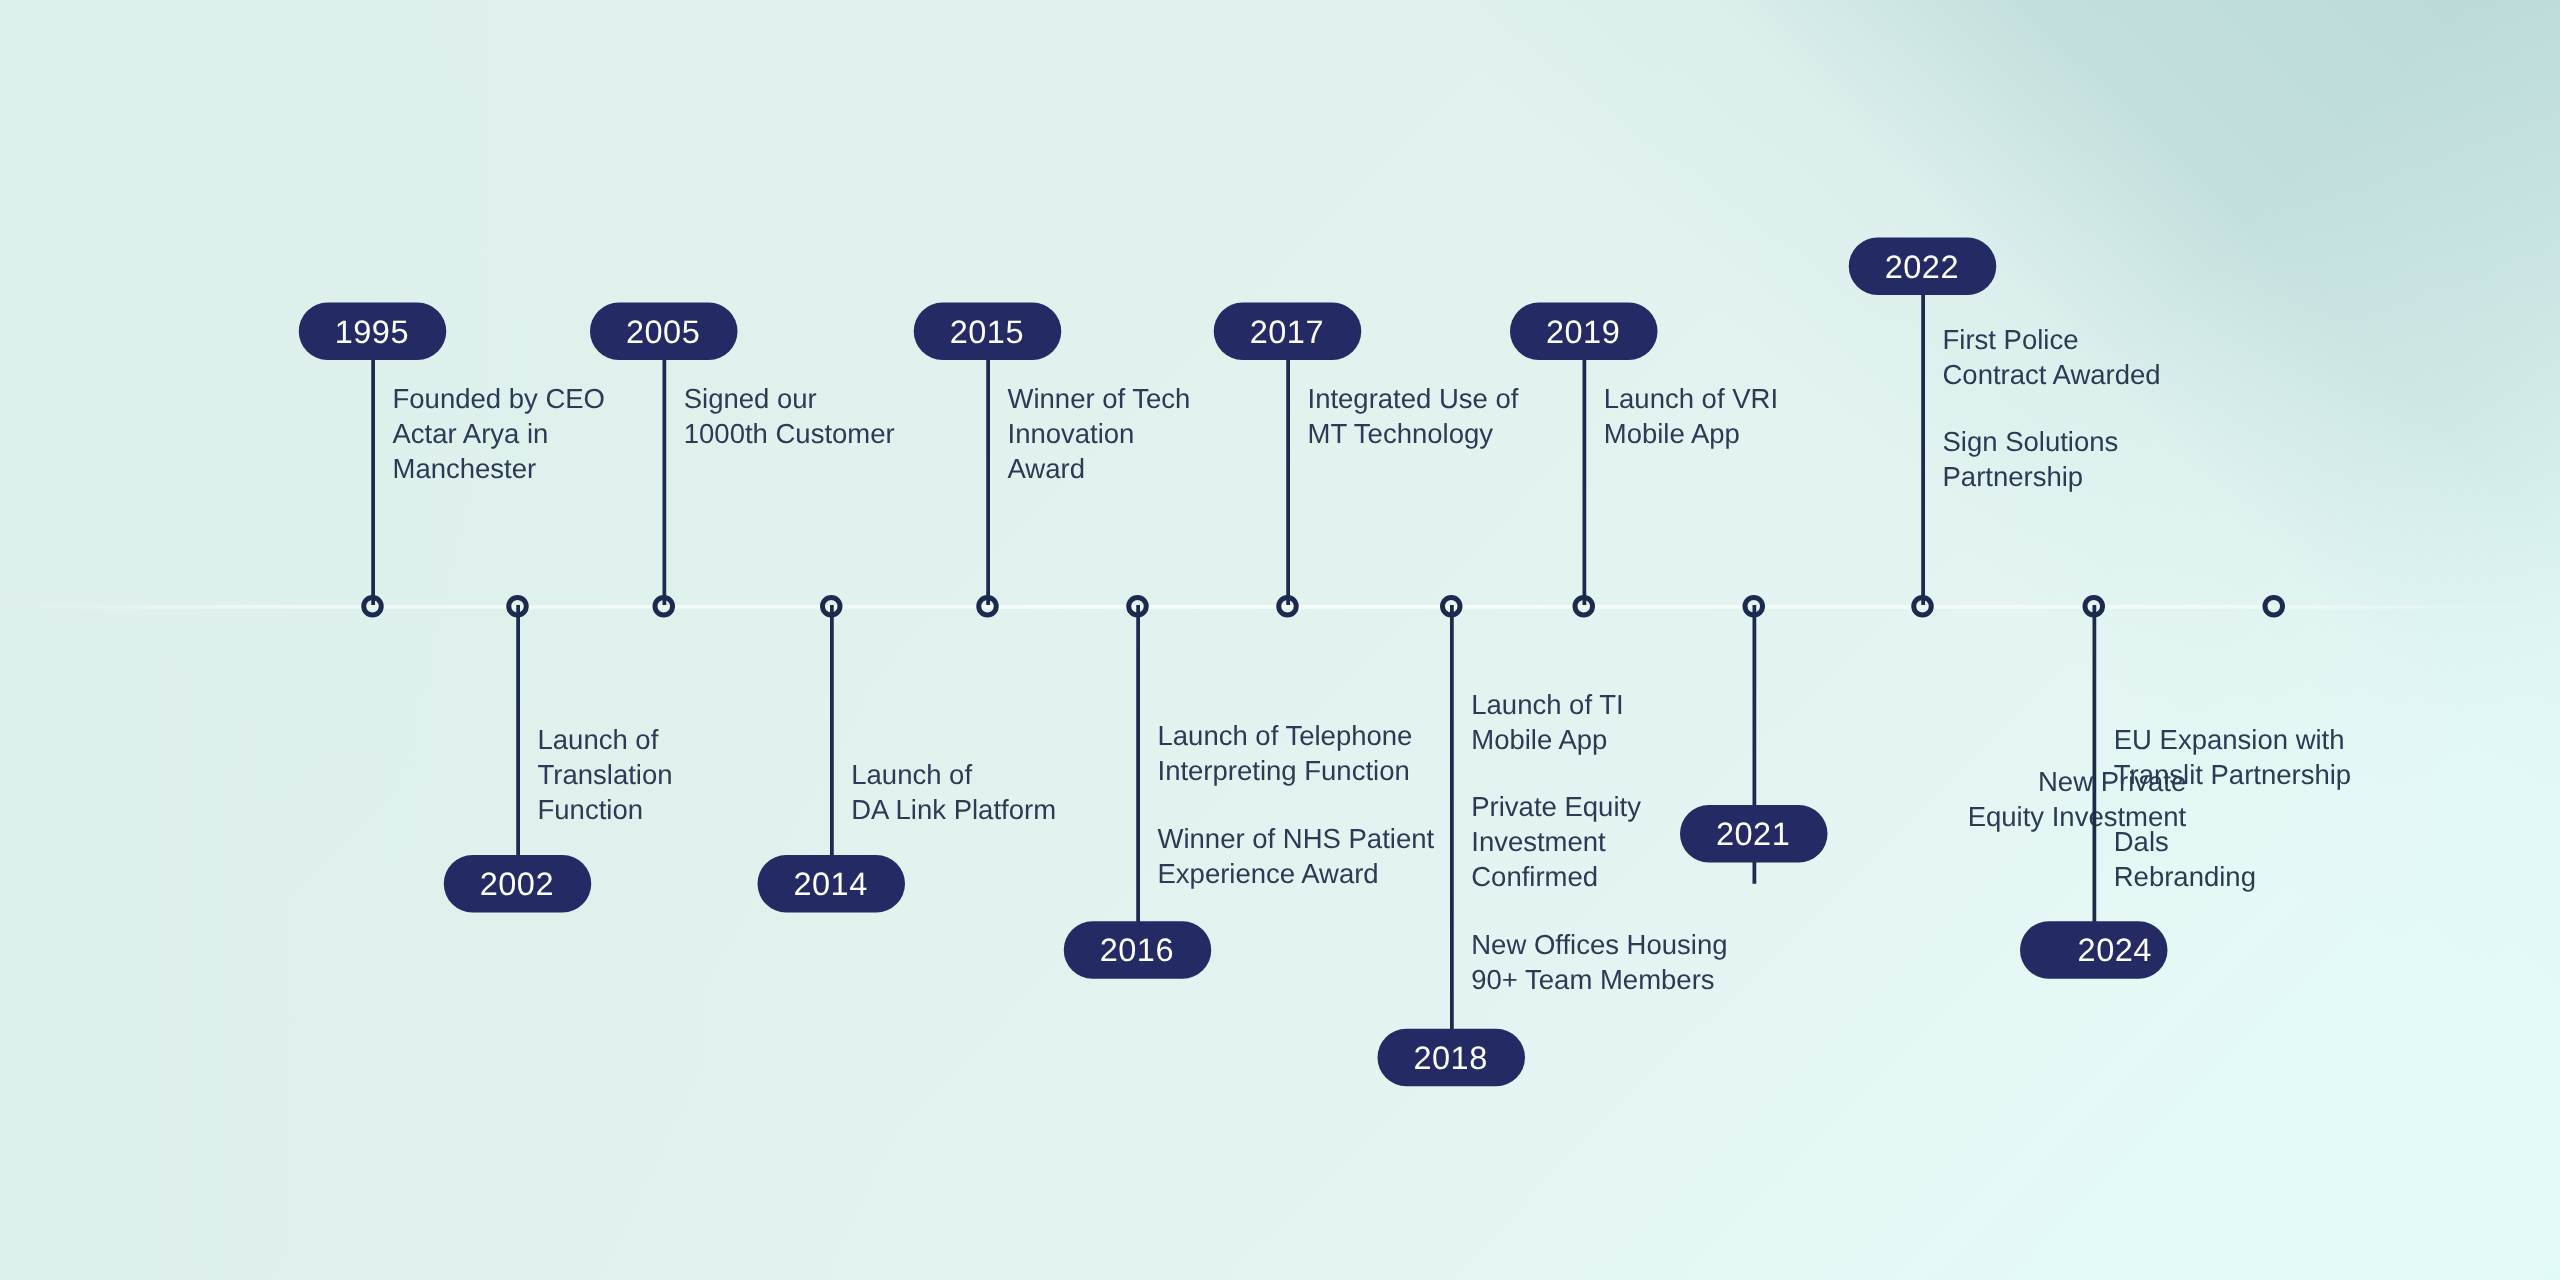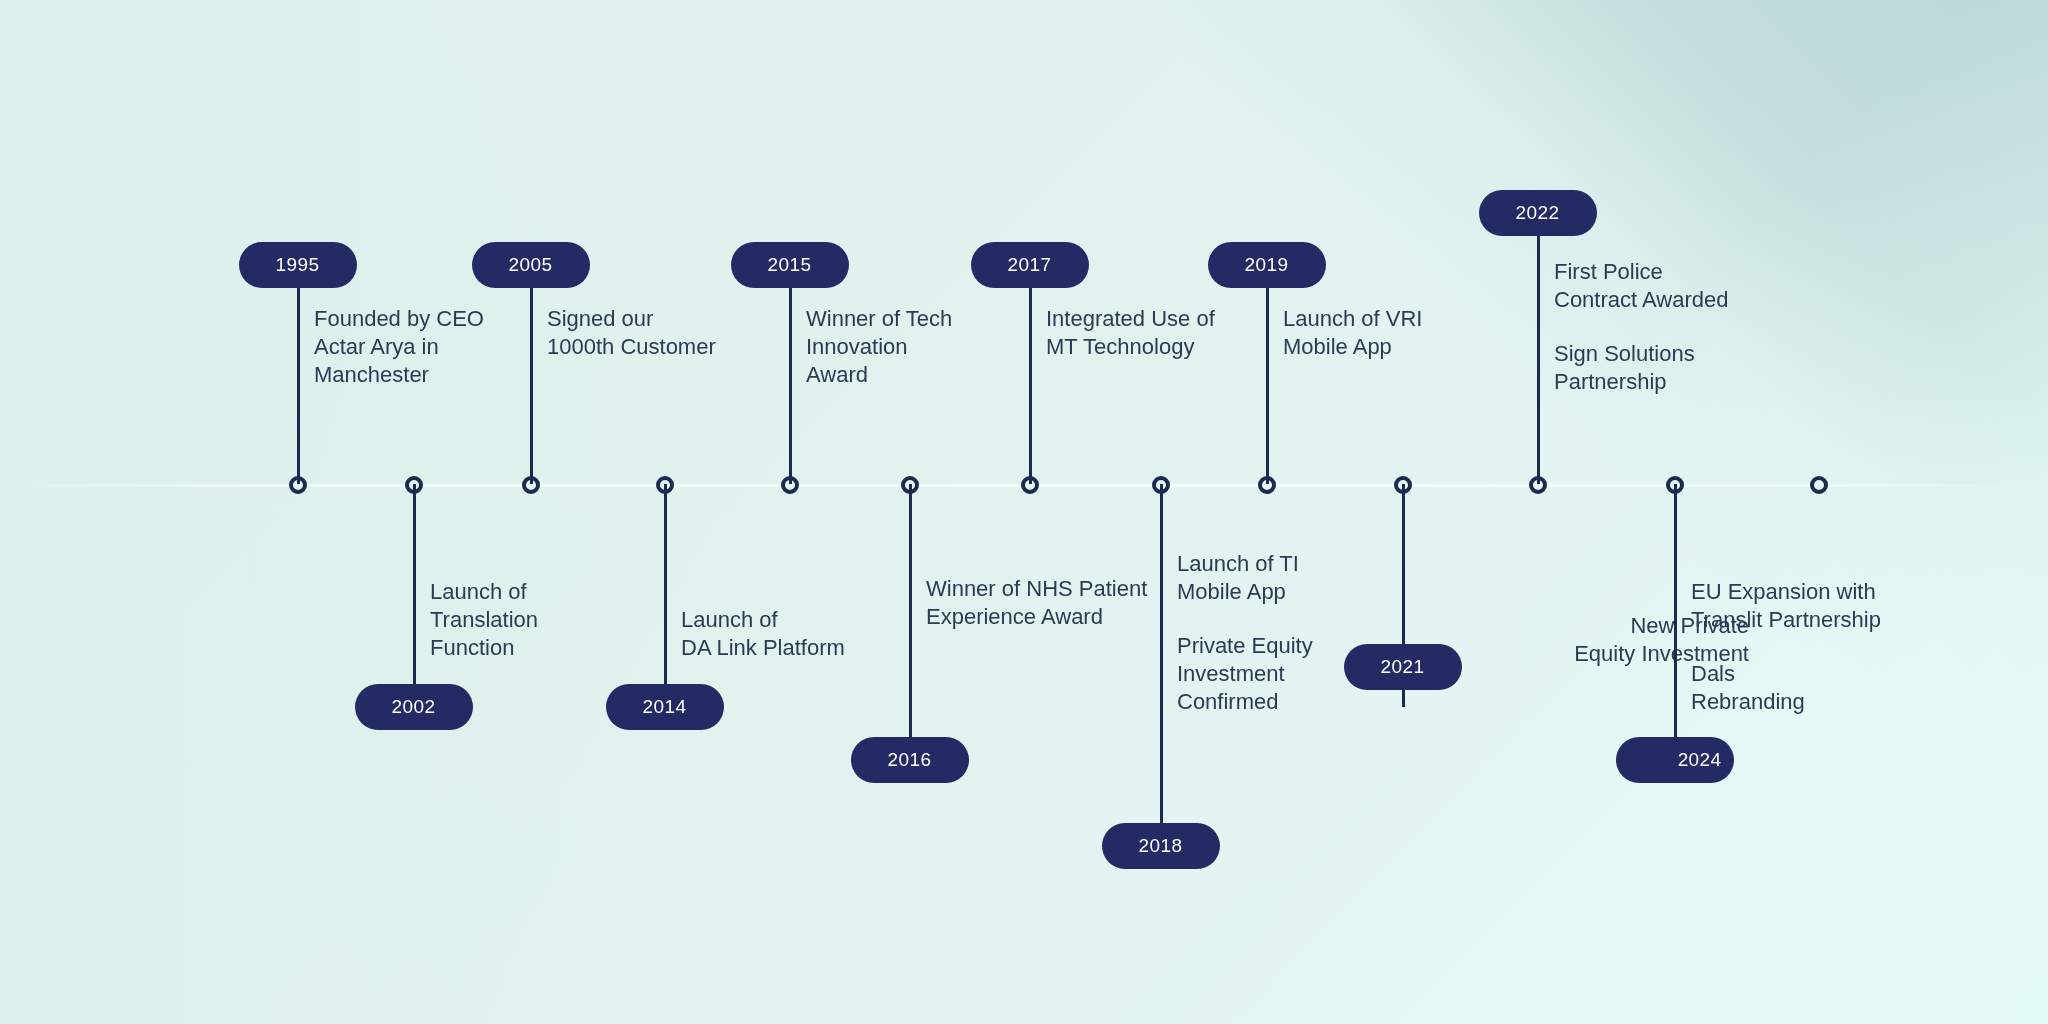--- a/index.html
+++ b/index.html
@@ -103,21 +103,21 @@
     position: absolute;
     left: -0.5px;
     transform: translateX(-50%);
     min-width: 118px;
     height: 46px;
     line-height: 46px;
     text-align: center;
     border-radius: 23px;
     background: #232a64;
     color: #ffffff;
-    font-size: 19px;
+    font-size: 26px;
     letter-spacing: 0.4px;
     padding: 0 12px;
     box-sizing: border-box;
     white-space: nowrap;
   }
 
   
   .desc-col {
     position: absolute;
     left: 16px;
@@ -193,20 +193,22 @@
           <div class="desc-block">Winner of Tech
 Innovation
 Award</div>
         </div>
       </div>
       <div class="node" style="left: 910px;">
         <div class="stem" style="top: 484px; height: 276px;"></div>
         <div class="dot"></div>
         <div class="year-pill" style="top: 737px;">2016</div>
         <div class="desc-col wide" style="top: 575px;">
+          <div class="desc-block">Launch of Telephone
+Interpreting Function</div>
           <div class="desc-block">Winner of NHS Patient
 Experience Award</div>
         </div>
       </div>
       <div class="node" style="left: 1030px;">
         <div class="stem" style="top: 265px; height: 219px;"></div>
         <div class="dot"></div>
         <div class="year-pill" style="top: 242px;">2017</div>
         <div class="desc-col" style="top: 305px;">
           <div class="desc-block">Integrated Use of
@@ -216,20 +218,22 @@
       <div class="node" style="left: 1161px;">
         <div class="stem" style="top: 484px; height: 362px;"></div>
         <div class="dot"></div>
         <div class="year-pill" style="top: 823px;">2018</div>
         <div class="desc-col wide" style="top: 550px;">
           <div class="desc-block">Launch of TI
 Mobile App</div>
           <div class="desc-block">Private Equity
 Investment
 Confirmed</div>
+          <div class="desc-block">New Offices Housing
+90+ Team Members</div>
         </div>
       </div>
       <div class="node" style="left: 1267px;">
         <div class="stem" style="top: 265px; height: 219px;"></div>
         <div class="dot"></div>
         <div class="year-pill" style="top: 242px;">2019</div>
         <div class="desc-col" style="top: 305px;">
           <div class="desc-block">Launch of VRI
 Mobile App</div>
         </div>

